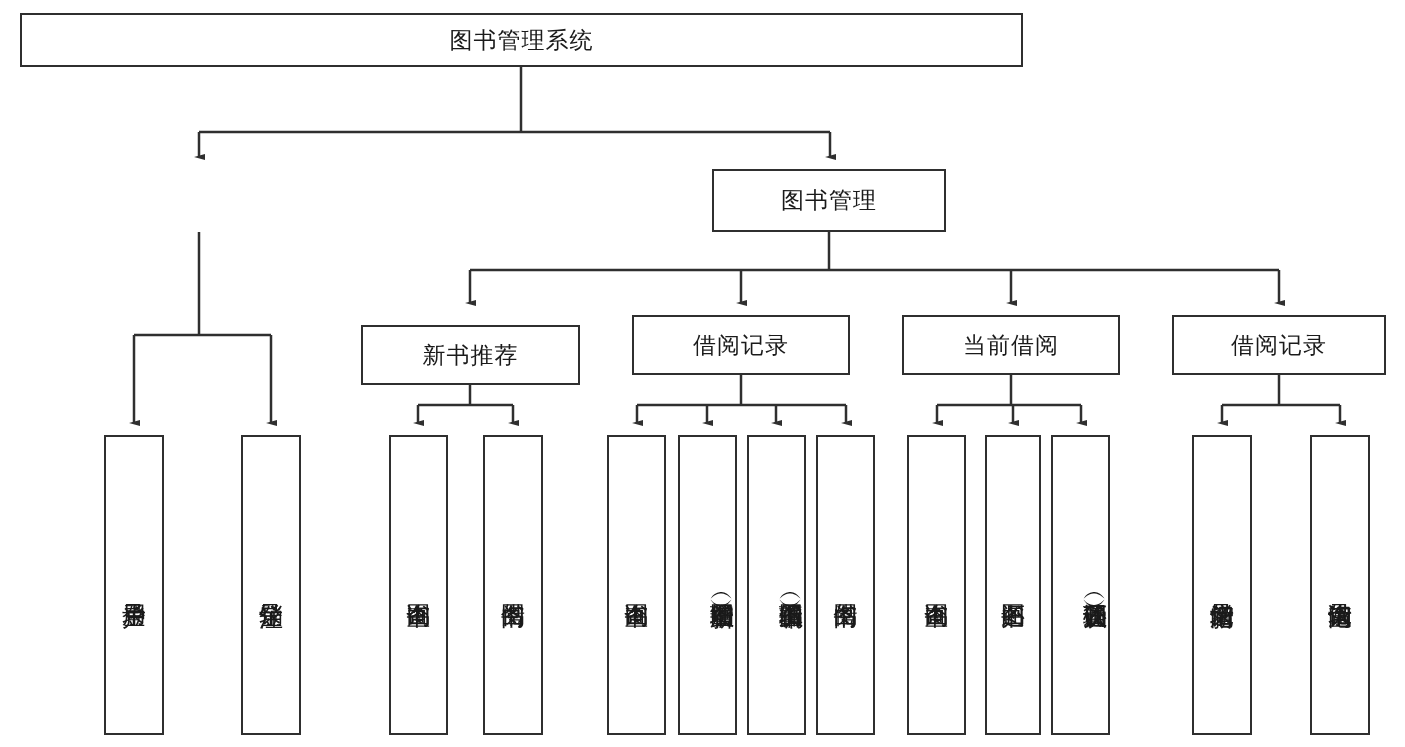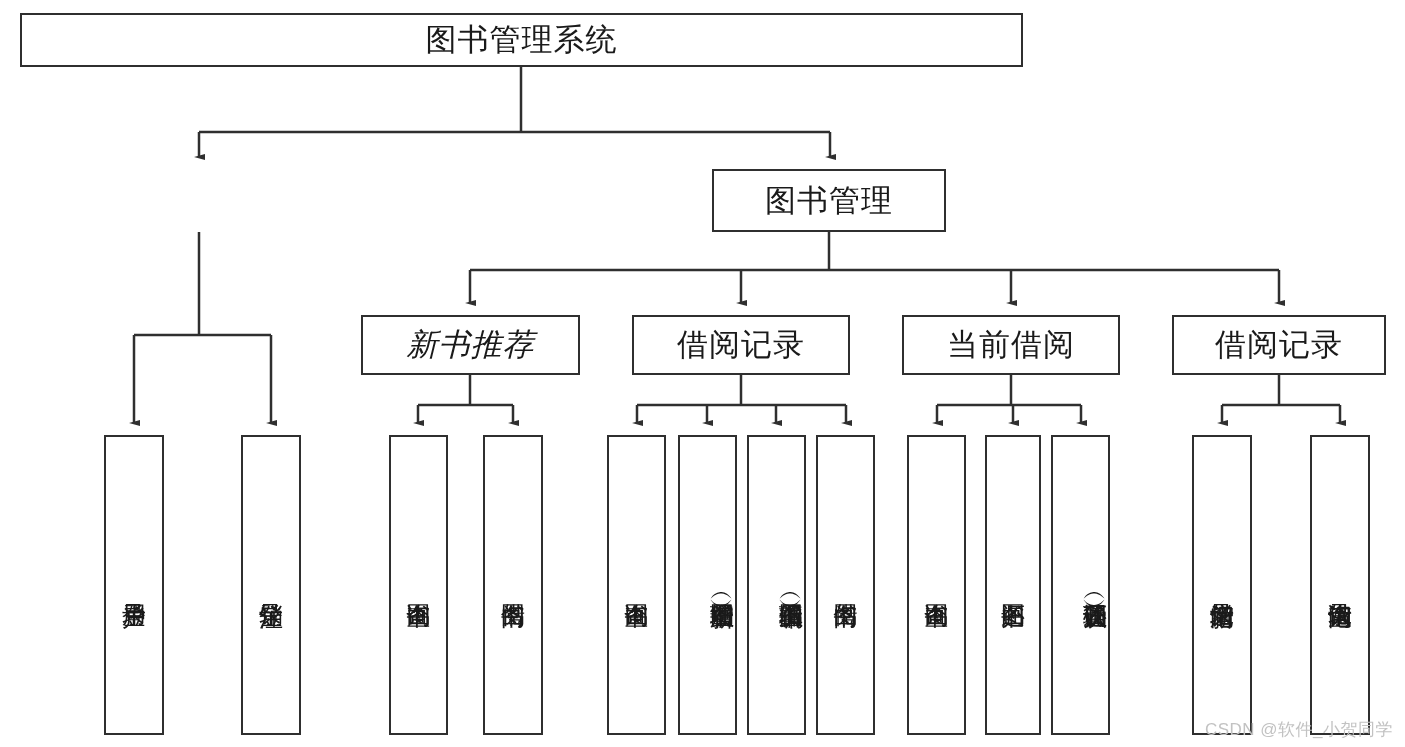--- a/index.html
+++ b/index.html
@@ -30,21 +30,21 @@
     position: absolute;
     box-sizing: border-box;
     background: #ffffff;
     border: 2px solid #2f2f2f;
     display: flex;
     align-items: center;
     justify-content: center;
     color: #1a1a1a;
   }
   .node-box.horizontal {
-    font-size: 31px;
+    font-size: 23px;
     letter-spacing: 1px;
   }
   .node-box.vertical {
     writing-mode: vertical-rl;
     text-orientation: upright;
     font-size: 24px;
     line-height: 1.08;
     padding-top: 6px;
     padding-bottom: 6px;
     align-items: flex-start;
@@ -136,21 +136,21 @@
   </svg>
 
   <div class="node-box horizontal" style="left:20px; top:13px; width:1003px; height:54px;">
     <span class="node-label">图书管理系统</span>
   </div>
 
   <div class="node-box horizontal" style="left:712px; top:169px; width:234px; height:63px;">
     <span class="node-label">图书管理</span>
   </div>
 
-  <div class="node-box horizontal" style="left:361px; top:315px; width:219px; height:60px;font-style:italic;">
+  <div class="node-box horizontal" style="left:361px; top:325px; width:219px; height:60px;">
     <span class="node-label">新书推荐</span>
   </div>
   <div class="node-box horizontal" style="left:632px; top:315px; width:218px; height:60px;">
     <span class="node-label">借阅记录</span>
   </div>
   <div class="node-box horizontal" style="left:902px; top:315px; width:218px; height:60px;text-align:right;">
     <span class="node-label">当前借阅</span>
   </div>
   <div class="node-box horizontal" style="left:1172px; top:315px; width:214px; height:60px;">
     <span class="node-label">借阅记录</span>
@@ -189,15 +189,14 @@
   <div class="node-box vertical tall-text" style="left:1051px; top:435px; width:59px; height:300px;">
     <span class="node-label">确认归还（管理员）</span>
   </div>
   <div class="node-box vertical" style="left:1192px; top:435px; width:60px; height:300px; align-items:center;">
     <span class="node-label">新增借阅记录</span>
   </div>
   <div class="node-box vertical" style="left:1310px; top:435px; width:60px; height:300px; align-items:center;">
     <span class="node-label">查询借阅记录</span>
   </div>
 
-  <div class="watermark">CSDN @软件_小贺同学</div>
 
 </div>
 
 </body></html>

